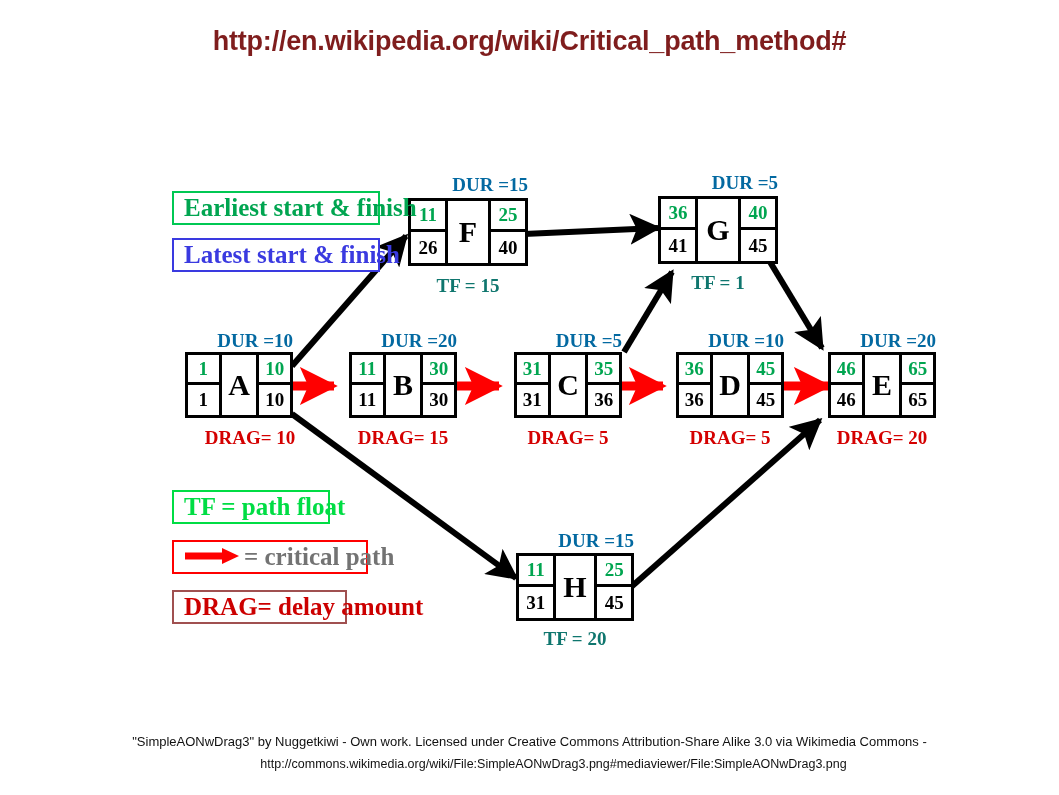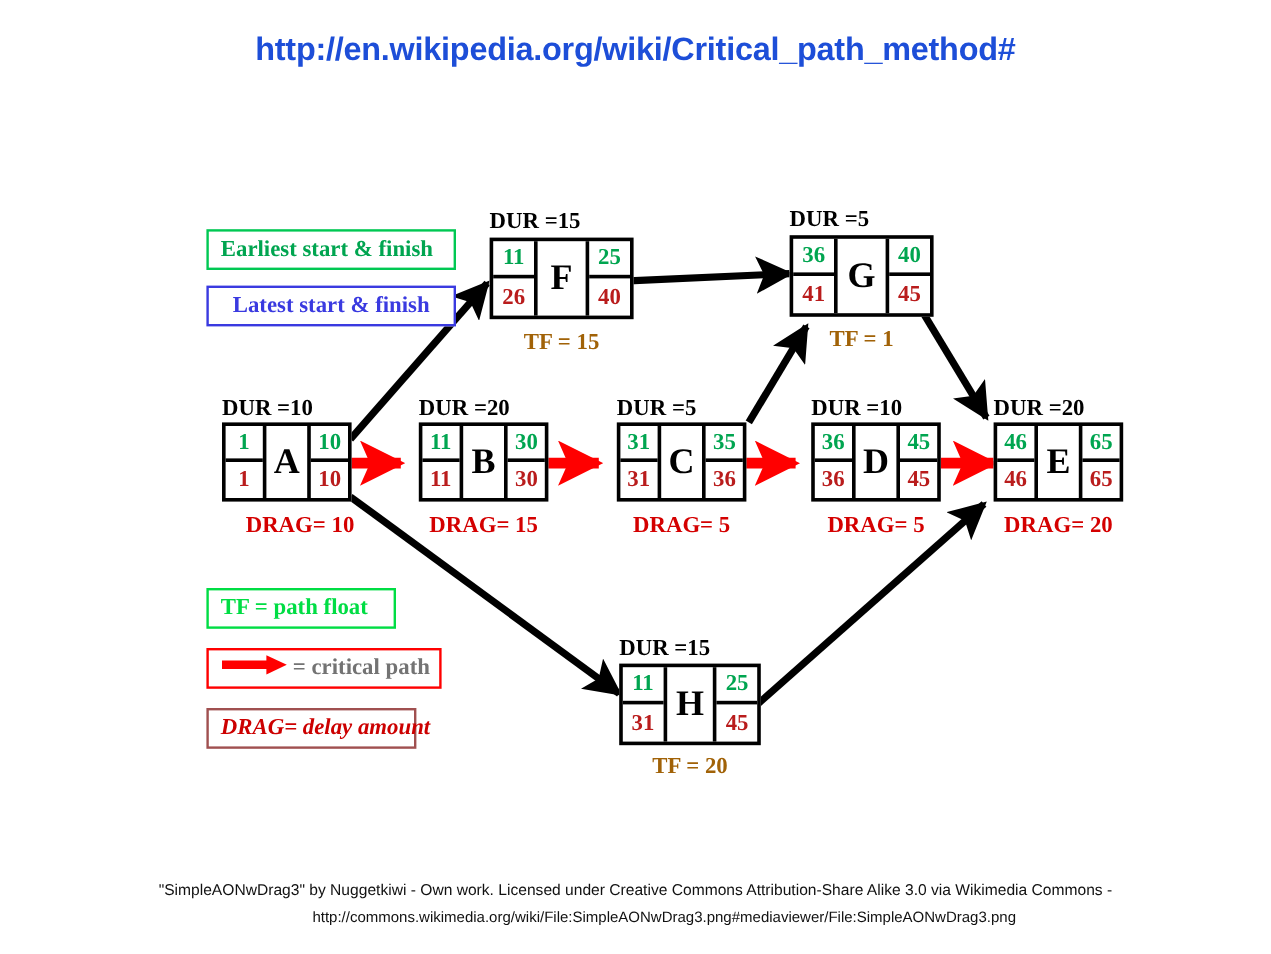--- a/index.html
+++ b/index.html
@@ -16,21 +16,21 @@
   }
   #page-title {
     position: absolute;
     top: 26px;
     left: 0;
     width: 1059px;
     text-align: center;
     font-family: "Liberation Sans", sans-serif;
     font-size: 27px;
     font-weight: bold;
-    color: #1d4ed8;
+    color: #7f1d1d;
     letter-spacing: -0.2px;
   }
   #diagram {
     position: absolute;
     top: 0;
     left: 0;
   }
   .caption {
     position: absolute;
     left: 0;
@@ -62,59 +62,59 @@
   .node .cell {
     flex: 1 1 50%;
     display: flex;
     align-items: center;
     justify-content: center;
     font-weight: bold;
     font-size: 19px;
     box-sizing: border-box;
   }
   .node .cell.es, .node .cell.ef { color: #00a550; border-bottom: 3px solid #000; }
-  .node .cell.ls, .node .cell.lf { color: #b91c1c; }
+  .node .cell.ls, .node .cell.lf { color: #000000; }
   .node .letter {
     font-size: 30px;
     font-weight: bold;
     color: #000000;
     font-family: "Liberation Serif", serif;
   }
   .dur {
     position: absolute;
-    text-align: left;
+    text-align: right;
     font-size: 19px;
     font-weight: bold;
-    color: #000000;
+    color: #0369a1;
     white-space: nowrap;
   }
   .below-lbl {
     position: absolute;
     text-align: center;
     font-size: 19px;
     font-weight: bold;
     white-space: nowrap;
   }
-  .below-lbl.tf { color: #a16207; }
+  .below-lbl.tf { color: #0f766e; }
   .below-lbl.drag { color: #d40000; }
 
   
   .legend-box {
     position: absolute;
     box-sizing: border-box;
     background: #ffffff;
     display: flex;
     align-items: center;
     padding: 3px 10px;
-    font-size: 19px;
+    font-size: 25px;
     font-weight: bold;
     white-space: nowrap;
   }
   #legend-earliest { border: 2px solid #00c853; color: #00a550; }
-  #legend-latest   { border: 2px solid #3a3ae0; color: #3a3ae0; justify-content: center; }
+  #legend-latest   { border: 2px solid #3a3ae0; color: #3a3ae0; }
   #legend-tf       { border: 2px solid #00dd44; color: #00dd44; }
   #legend-critical { border: 2px solid #ff0000; color: #737373; }
   #legend-drag     { border: 2px solid #a05050; color: #cc0000; }
   .legend-arrow { display: inline-block; margin-right: 4px; }
 </style>
 </head>
 <body>
 
 <div id="page-title">http://en.wikipedia.org/wiki/Critical_path_method#</div>
 
@@ -284,18 +284,18 @@
 </div>
 <div class="legend-box" id="legend-critical" style="left:172px; top:540px; width:196px; height:34px;">
   <span class="legend-arrow">
     <svg width="56" height="18" viewBox="0 0 56 18">
       <line x1="1" y1="9" x2="42" y2="9" stroke="#ff0000" stroke-width="7"></line>
       <path d="M 38 1 L 55 9 L 38 17 Z" fill="#ff0000"></path>
     </svg>
   </span>
   <span>= critical path</span>
 </div>
-<div class="legend-box" id="legend-drag" style="left:172px; top:590px; width:175px; height:34px;font-style:italic;">
+<div class="legend-box" id="legend-drag" style="left:172px; top:590px; width:175px; height:34px;">
   <span>DRAG= delay amount</span>
 </div>
 
 <div class="caption" id="caption-line1">"SimpleAONwDrag3" by Nuggetkiwi - Own work. Licensed under Creative Commons Attribution-Share Alike 3.0 via Wikimedia Commons -</div>
 <div class="caption" id="caption-line2">http://commons.wikimedia.org/wiki/File:SimpleAONwDrag3.png#mediaviewer/File:SimpleAONwDrag3.png</div>
 
 </body></html>

